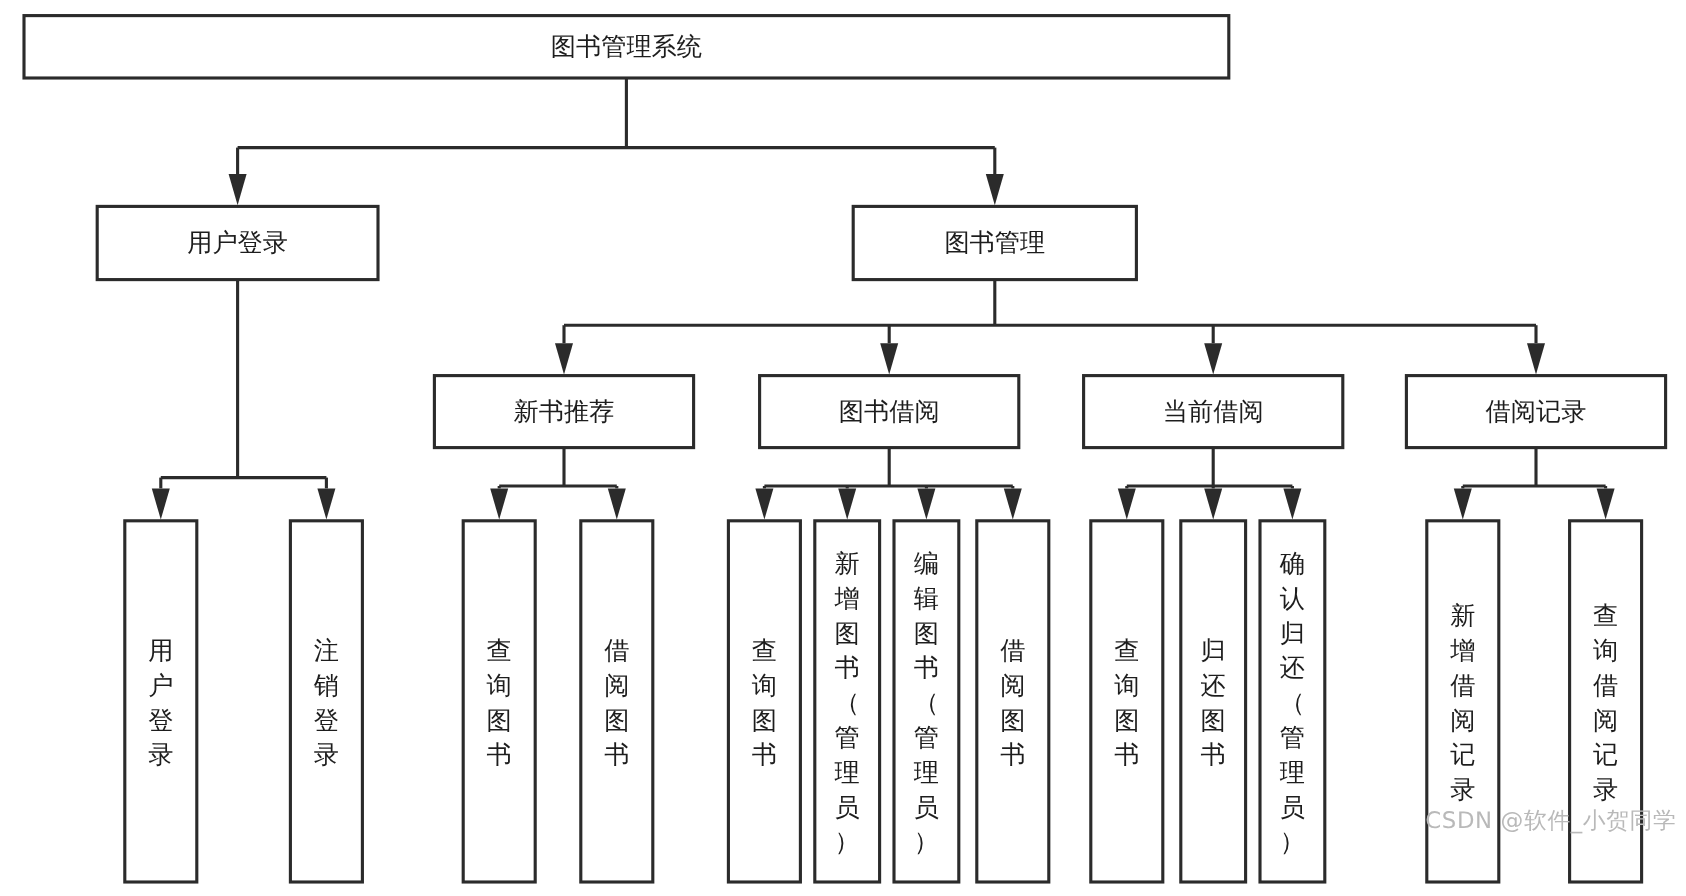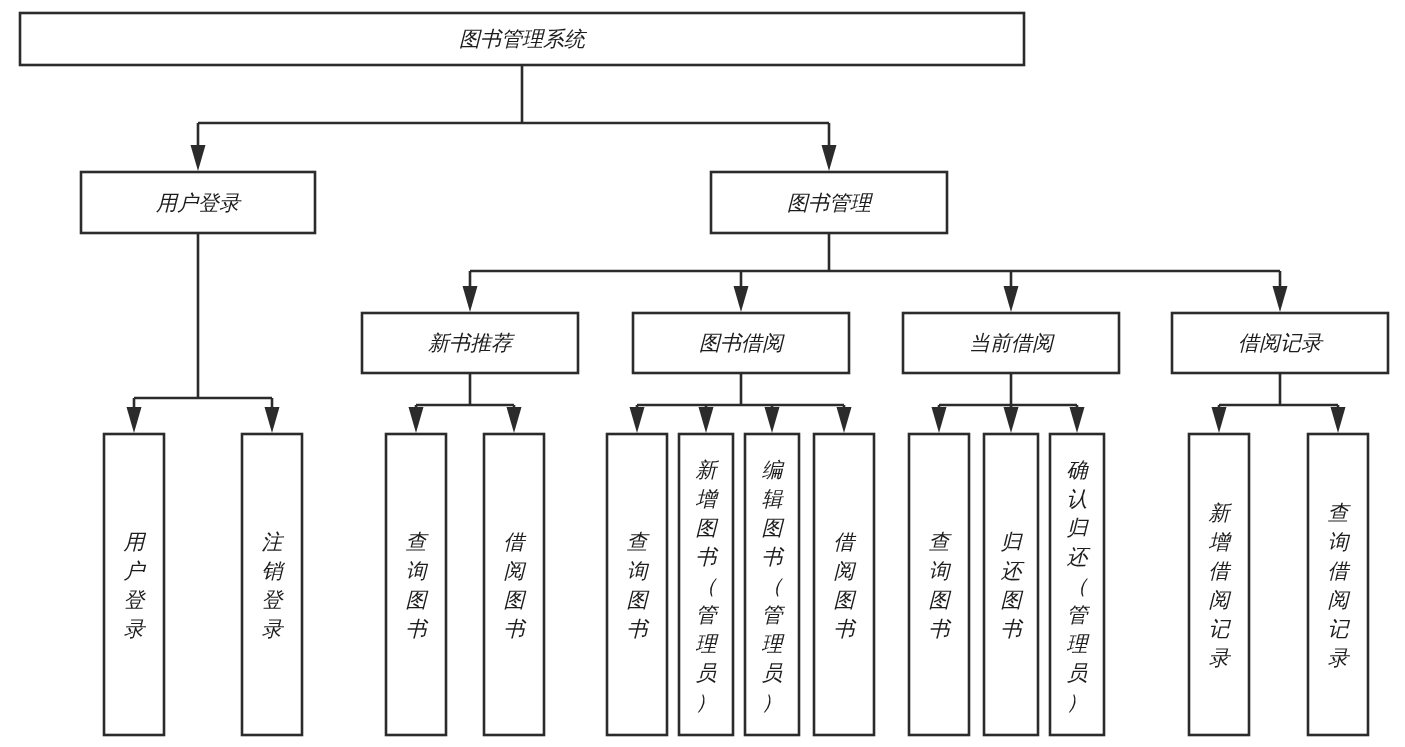--- a/index.html
+++ b/index.html
@@ -14,21 +14,20 @@
     position: relative;
     overflow: hidden;
     font-family: "DejaVu Sans", "Liberation Sans", sans-serif;
   }
   #diagram-root {
     position: absolute;
     left: 0;
     top: 0;
     width: 1405px;
     height: 703px;
-    font-style: italic;
   }
   svg.diagram-canvas {
     display: block;
     width: 1405px;
     height: 747px;
   }
   .node-box {
     fill: #ffffff;
     stroke: #2b2b2b;
     stroke-width: 2.6;
@@ -206,13 +205,14 @@
         <g>
           <rect class="node-box" x="1189" y="434" width="60" height="301"></rect>
           <text class="node-label-v" x="1219" y="520.12"><tspan x="1219" dy="0">新</tspan><tspan x="1219" dy="29">增</tspan><tspan x="1219" dy="29">借</tspan><tspan x="1219" dy="29">阅</tspan><tspan x="1219" dy="29">记</tspan><tspan x="1219" dy="29">录</tspan></text>
         </g>
         <g>
           <rect class="node-box" x="1308" y="434" width="60" height="301"></rect>
           <text class="node-label-v" x="1338" y="520.12"><tspan x="1338" dy="0">查</tspan><tspan x="1338" dy="29">询</tspan><tspan x="1338" dy="29">借</tspan><tspan x="1338" dy="29">阅</tspan><tspan x="1338" dy="29">记</tspan><tspan x="1338" dy="29">录</tspan></text>
         </g>
       </g>
   </svg>
+  <div class="watermark-text">CSDN @软件_小贺同学</div>
 </div>
 
 </body></html>

